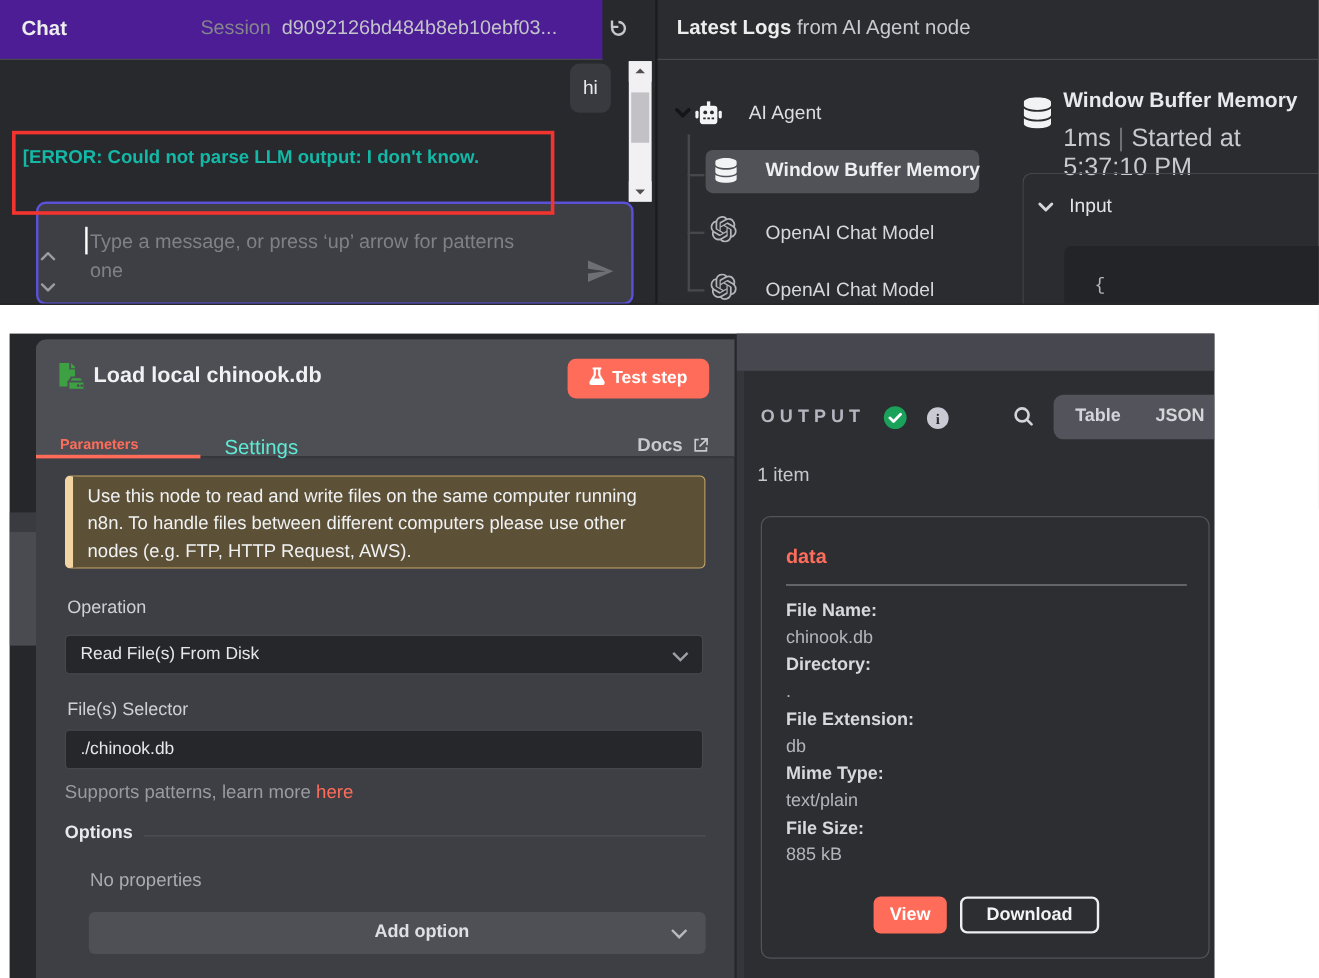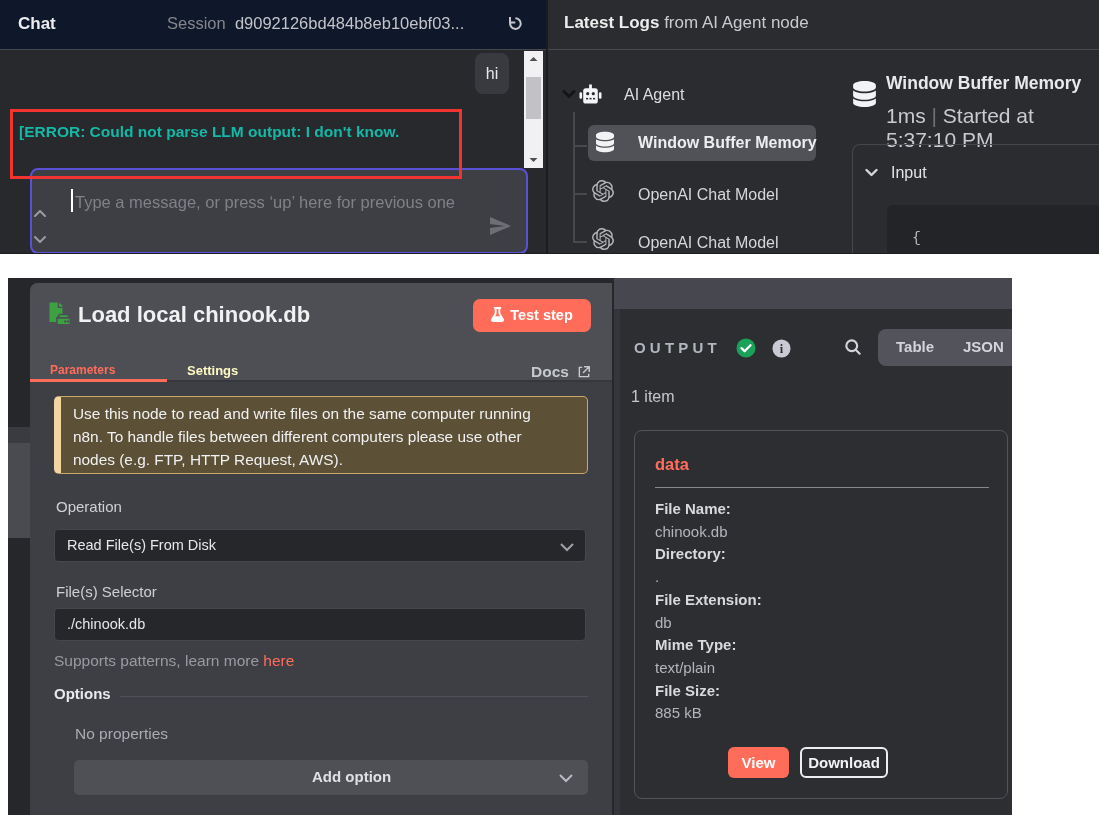--- a/index.html
+++ b/index.html
@@ -1,21 +1,21 @@
 <!DOCTYPE html>
 <html><head>
 <meta charset="utf-8">
 <style>
   * { margin:0; padding:0; box-sizing:border-box; }
   html,body { width:1099px; height:815px; background:#ffffff; font-family:"Liberation Sans", sans-serif; overflow:hidden; }
   .abs { position:absolute; }
   #stage { position:relative; width:1099px; height:815px; }
   
   #top { left:0; top:0; width:1099px; height:254px; background:#28292c; overflow:hidden; border-bottom:1px solid #1d1e21; }
-  #chatHead { left:0; top:0; width:546px; height:50px; background:#0f172a; border-bottom:1px solid #47484e;padding-left:21px; }
+  #chatHead { left:0; top:0; width:502px; height:50px; background:#4c1d95; border-bottom:1px solid #47484e;padding-left:21px; }
   #logsPanel { left:546px; top:0; width:553px; height:254px; background:#2b2c2f; border-left:2px solid #1b1c1f; }
   #logsHead { left:0; top:0; width:553px; height:50px; border-bottom:1px solid #47484e; }
   
   #hiBubble { left:475px; top:53px; width:34px; height:41px; background:#393a3f; border-radius:8px; color:#e8e9ec; font-size:16px; line-height:41px; text-align:center; }
   #errBox { left:10px; top:109px; width:452px; height:70px; border:3px solid #f23430; z-index:5; }
   #errText { left:19px; top:123px; font-size:15.5px; font-weight:bold; color:#14b8a6; }
   
   #sbTrack { left:524px; top:51px; width:19px; height:117px; background:#f1f1f3; }
   .sbBtn { left:0; width:19px; height:17px; background:#f1f1f3; color:#505050; text-align:center; }
   #sbThumb { left:526px; width:15px; height:42px; background:#c2c2c6; }
@@ -57,21 +57,21 @@
     <div class="abs sbBtn" style="left:524px; top:51px;"><svg width="19" height="17">
           <path d="M5.5 10 L9.5 6 L13.5 10 Z" fill="#505050"></path>
         </svg></div>
     <div class="abs sbBtn" style="left:524px; top:151px;"><svg width="19" height="17">
           <path d="M5.5 7 L9.5 11 L13.5 7 Z" fill="#505050"></path>
         </svg></div>
     <div id="sbThumb" class="abs" style="top:77px;"></div>
 
     <div id="chatInput" class="abs"></div>
     <div id="caret" class="abs"></div>
-    <div id="placeholder" class="abs">Type a message, or press ‘up’ here for previous one</div>
+    <div id="placeholder" class="abs">Type a message, or press ‘up’ arrow for patterns one</div>
     <svg class="abs" style="left:33px; top:208px;" width="14" height="12" viewBox="0 0 14 12" fill="none" stroke="#9b9ca2" stroke-width="2" stroke-linecap="round" stroke-linejoin="round">
         <path d="M2 8 L7 3 L12 8"></path>
       </svg>
     <svg class="abs" style="left:33px; top:233px;" width="14" height="12" viewBox="0 0 14 12" fill="none" stroke="#9b9ca2" stroke-width="2" stroke-linecap="round" stroke-linejoin="round">
         <path d="M2 4 L7 9 L12 4"></path>
       </svg>
     <svg class="abs" style="left:487px; top:214px;" width="26" height="24" viewBox="0 0 24 24">
         <path d="M2 21 L23 12 L2 3 L2 10 L17 12 L2 14 Z" fill="#6e6f75"></path>
       </svg>
 
@@ -141,27 +141,27 @@
       <div id="ndvHead" class="abs">
 
         <svg class="abs" style="left:19px; top:19px;" width="22" height="24" viewBox="0 0 22 24">
           <path fill="#3da144" d="M0.5 0.5 H8.7 V6 H13.5 V20 H0.5 Z"></path>
           <path fill="#3da144" d="M10.2 0.5 L13.5 3.8 V4.8 H10.2 Z"></path>
           <path fill="#3da144" stroke="#4e4f55" stroke-width="1.6" d="M8.5 16 L10.5 12.5 H18.5 L21 16 Z"></path>
           <path fill="#3da144" stroke="#4e4f55" stroke-width="1.6" d="M8 16 H21.3 V22.8 H8 Z"></path>
           <circle cx="16.2" cy="19.4" r="1.2" fill="#4e4f55"></circle>
             <circle cx="19.1" cy="19.4" r="1.2" fill="#4e4f55"></circle>
         </svg>
-        <div class="abs" style="left:48px; top:19px; font-size:22px; font-weight:bold; color:#f0f1f3;">Load local chinook.db</div>
+        <div class="abs" style="left:48px; top:19px; font-size:18px; font-weight:bold; color:#f0f1f3;">Load local chinook.db</div>
         <div class="abs" style="left:443px; top:16px; width:118px; height:33px; background:#ff6d5a; border-radius:7px; color:#ffffff; font-size:14.5px; font-weight:bold; text-align:center; line-height:33px;">
           <svg style="vertical-align:-2px; margin-right:6px;" width="13" height="15" viewBox="0 0 448 512" fill="#ffffff">
               <path d="M288 0L160 0 128 0C110.3 0 96 14.3 96 32s14.3 32 32 32l0 132.8c0 11.8-3.3 23.5-9.5 33.5L10.3 406.2C3.6 417.2 0 429.7 0 442.6C0 480.9 31.1 512 69.4 512l309.2 0c38.3 0 69.4-31.1 69.4-69.4c0-12.8-3.6-25.4-10.3-36.4L329.5 230.4c-6.2-10.1-9.5-21.7-9.5-33.5L320 64c17.7 0 32-14.3 32-32s-14.3-32-32-32L288 0zM192 196.8L192 64l64 0 0 132.8c0 23.7 6.6 46.9 19 67.1L309.5 320l-171 0L173 263.9c12.4-20.2 19-43.4 19-67.1z"></path>
             </svg>Test step</div>
         <div class="abs" style="left:20px; top:80px; font-size:12px; font-weight:bold; color:#ff6d5a;">Parameters</div>
-        <div class="abs" style="left:157px; top:80px; font-size:13px; font-weight:bold; color:#fef9c3;">Settings</div>
+        <div class="abs" style="left:157px; top:80px; font-size:17px; font-weight:normal; color:#5eead4;">Settings</div>
         <div class="abs" style="left:501px; top:80px; font-size:15.5px; font-weight:bold; color:#c6c9ce;">Docs
           <svg style="vertical-align:-2px; margin-left:4px;" width="14" height="14" viewBox="0 0 24 24" fill="none" stroke="#c6c9ce" stroke-width="2.4">
               <path d="M9 4 H4 V20 H20 V15"></path>
               <path d="M13 3 H21 V11 M21 3 L11 13" stroke-linecap="round"></path>
             </svg>
         </div>
         <div class="abs" style="left:0px; top:96px; width:137px; height:3px; background:#ff6d5a;"></div>
       </div>
 
       <div class="abs" style="left:24px; top:113px; width:534px; height:78px; background:#5c5037; border:1px solid #c9a96b; border-left:7px solid #f2d5a0; border-radius:5px; padding:6px 10px 0 12px; font-size:15.4px; line-height:22.9px; color:#f0f1f2; white-space:nowrap;">Use this node to read and write files on the same computer running<br>n8n. To handle files between different computers please use other<br>nodes (e.g. FTP, HTTP Request, AWS).</div>
@@ -214,21 +214,21 @@
         <div class="abs" style="left:20px; top:24px; font-size:16.5px; font-weight:bold; color:#ff6e5c;">data</div>
         <div class="abs" style="left:20px; top:56px; width:334px; height:1px; background:#87888d;"></div>
         <div class="abs" style="left:20px; top:67px; font-size:15px; line-height:22.7px; color:#b4b5bb;">
           <b style="color:#d8d9dd;">File Name:</b><br>chinook.db<br>
           <b style="color:#d8d9dd;">Directory:</b><br>.<br>
           <b style="color:#d8d9dd;">File Extension:</b><br>db<br>
           <b style="color:#d8d9dd;">Mime Type:</b><br>text/plain<br>
           <b style="color:#d8d9dd;">File Size:</b><br>885 kB
         </div>
         <div class="abs" style="left:93px; top:316px; width:61px; height:31px; background:#ff6d5a; border-radius:6px; color:#fff; font-size:15px; font-weight:bold; text-align:center; line-height:31px;">View</div>
-        <div class="abs" style="left:165px; top:316px; width:88px; height:31px; background:transparent; border:2px solid #eceef2; border-radius:6px; color:#f2f3f5; font-size:15px; font-weight:bold; text-align:center; line-height:28px;">Download</div>
+        <div class="abs" style="left:165px; top:316px; width:116px; height:31px; background:transparent; border:2px solid #eceef2; border-radius:6px; color:#f2f3f5; font-size:15px; font-weight:bold; text-align:center; line-height:28px;">Download</div>
       </div>
     </div>
   </div>
   <svg width="0" height="0">
       <defs>
         <path id="dbpath" d="M448 80l0 48c0 44.2-100.3 80-224 80S0 172.2 0 128L0 80C0 35.8 100.3 0 224 0S448 35.8 448 80zM393.2 214.7c20.8-7.4 39.9-16.9 54.8-28.6L448 288c0 44.2-100.3 80-224 80S0 332.2 0 288L0 186.1c14.9 11.8 34 21.2 54.8 28.6C99.7 230.7 159.5 240 224 240s124.3-9.3 169.2-25.3zM0 346.1c14.9 11.8 34 21.2 54.8 28.6C99.7 390.7 159.5 400 224 400s124.3-9.3 169.2-25.3c20.8-7.4 39.9-16.9 54.8-28.6l0 85.9c0 44.2-100.3 80-224 80S0 476.2 0 432l0-85.9z"></path>
       </defs>
     </svg>
 </div>
 <style>

